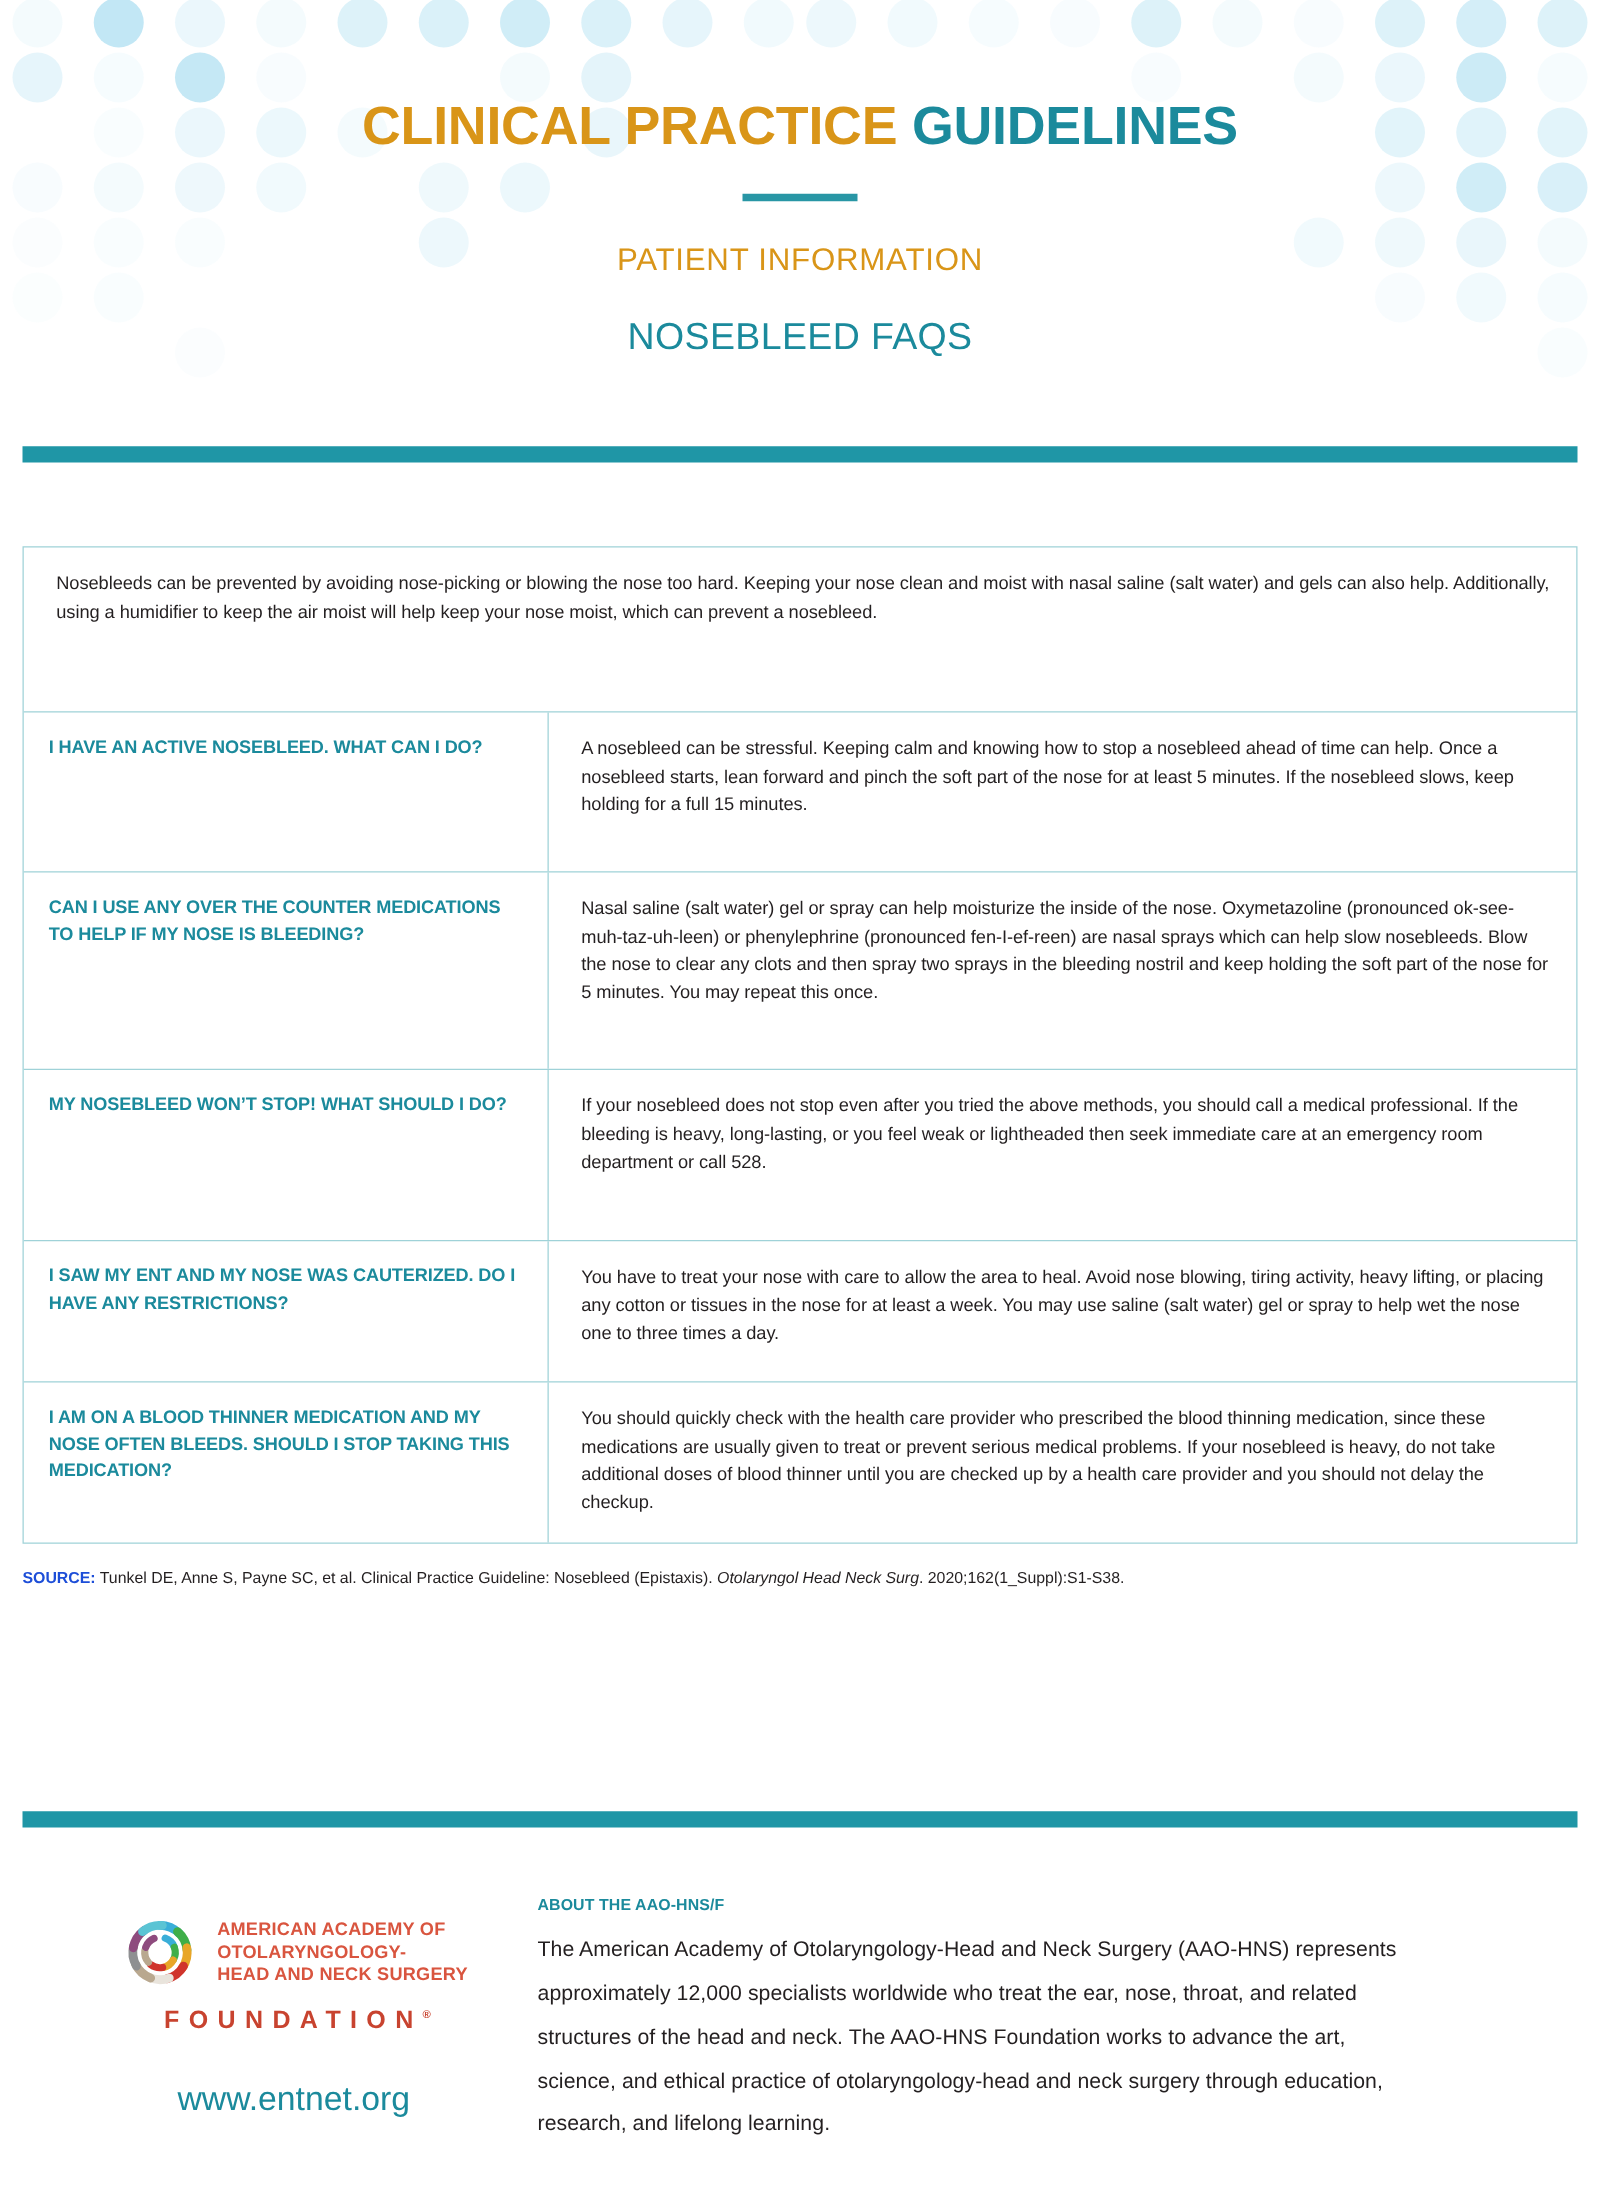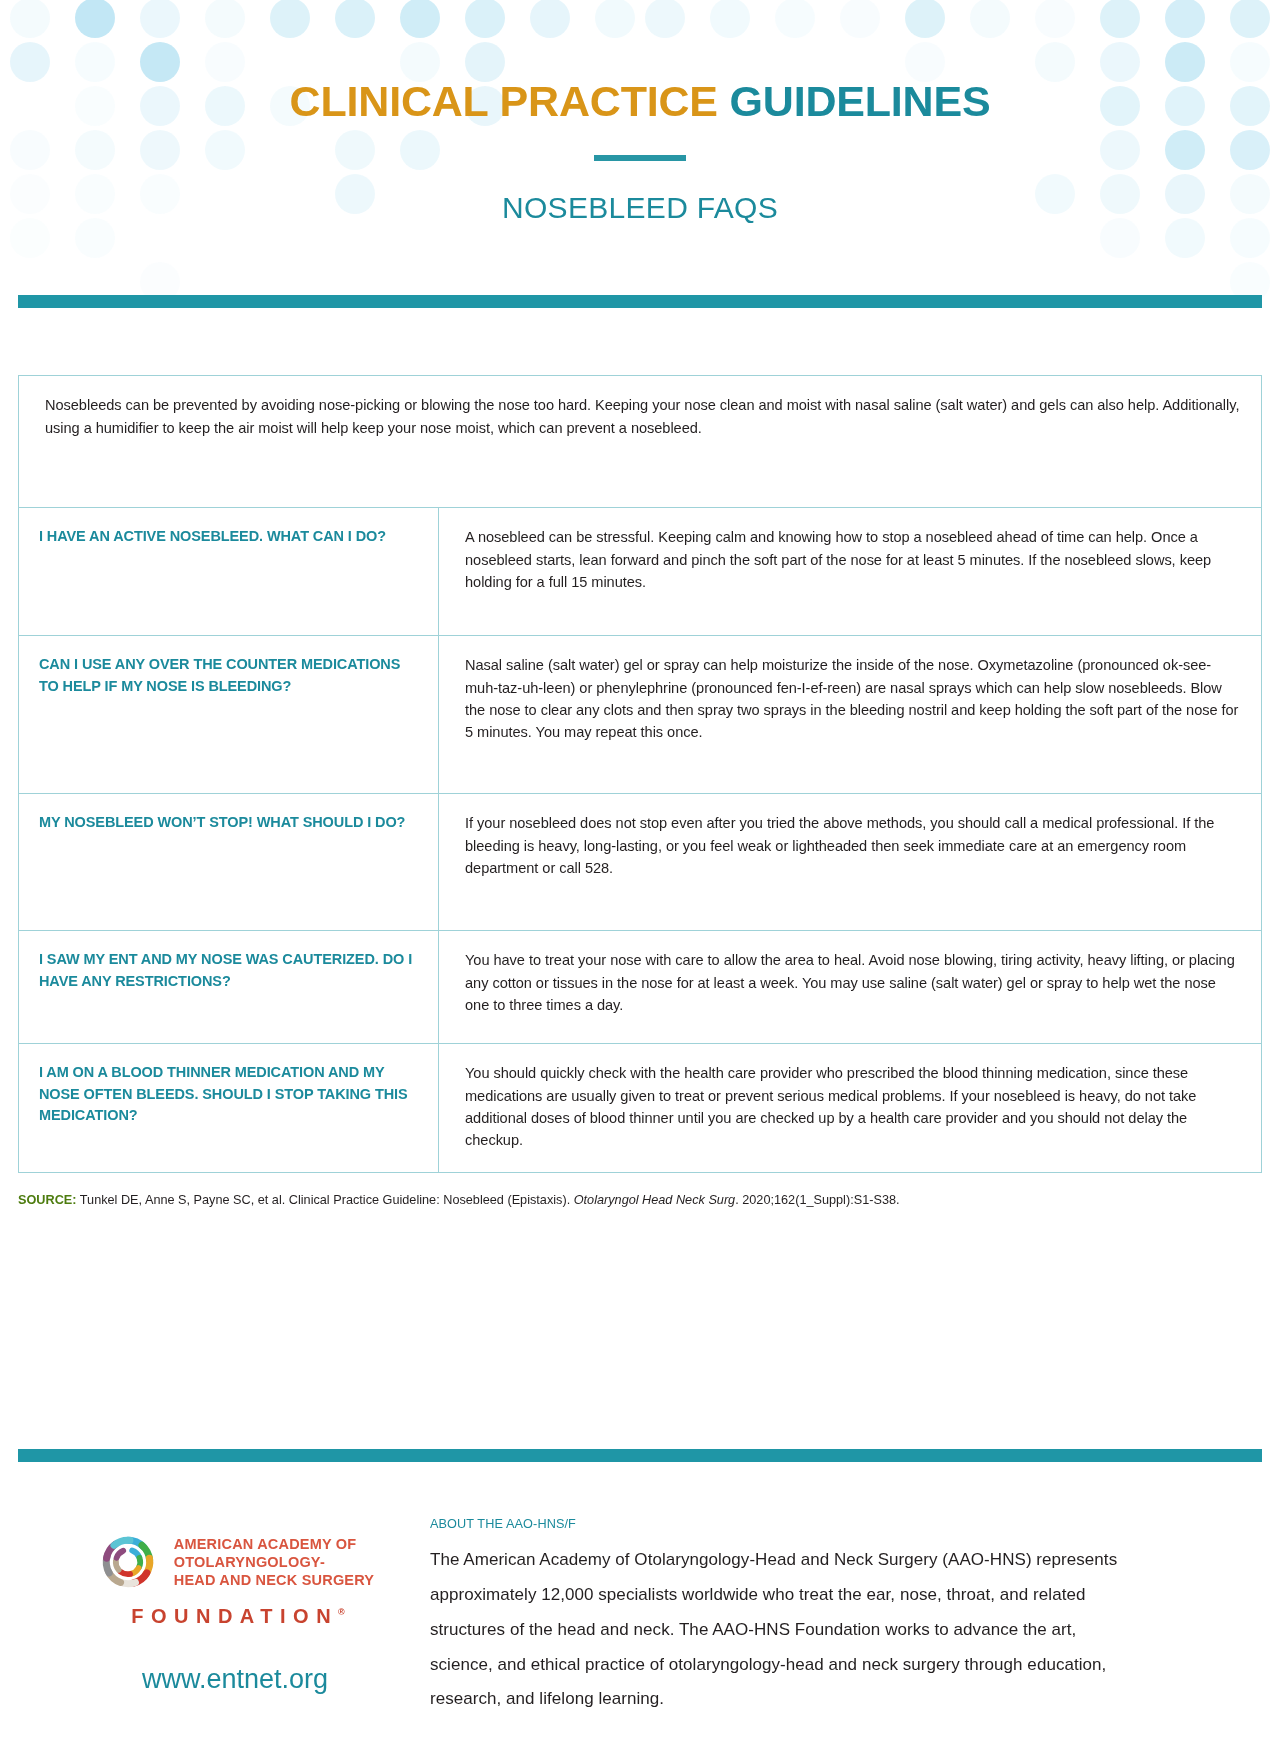--- a/index.html
+++ b/index.html
@@ -119,21 +119,21 @@
   
   .source {
     position: relative;
     z-index: 2;
     margin: 19px 18px 0 18px;
     font-size: 12.7px;
     color: #231f20;
     line-height: 1.4;
   }
   .source .src-label {
-    color: #4d7c0f;
+    color: #1d4ed8;
     font-weight: bold;
   }
   .source .ital { font-style: italic; }
 
   
   .footer-band {
     position: absolute;
     left: 18px;
     right: 18px;
     top: 1449px;
@@ -188,21 +188,21 @@
     font-size: 27px;
   }
 
   .footer-right {
     flex: 1 1 auto;
     padding-top: 27px;
     padding-right: 160px;
   }
   .about-head {
     color: #1b8a9c;
-    font-weight: normal;
+    font-weight: bold;
     font-size: 12.7px;
     letter-spacing: 0.1px;
     margin-bottom: 12px;
   }
   .about-body {
     color: #231f20;
     font-size: 17px;
     line-height: 2.05;
     letter-spacing: 0.05px;
   }
@@ -292,20 +292,21 @@
     </g>
   </svg>
 </div>
 
 <div class="header">
   <div class="cpg-title">
     <span class="gold">CLINICAL PRACTICE</span>
     <span class="teal">GUIDELINES</span>
   </div>
   <div class="title-rule"></div>
+  <div class="patient-info">PATIENT INFORMATION</div>
   <div class="faq-title">NOSEBLEED FAQS</div>
 </div>
 
 <div class="band"></div>
 
 <div class="faq-table">
 
   <div class="faq-row r1">
     <div class="faq-a">Nosebleeds can be prevented by avoiding nose-picking or blowing the nose too hard. Keeping your nose clean and moist with nasal saline (salt water) and gels can also help. Additionally, using a humidifier to keep the air moist will help keep your nose moist, which can prevent a nosebleed.</div>
   </div>

